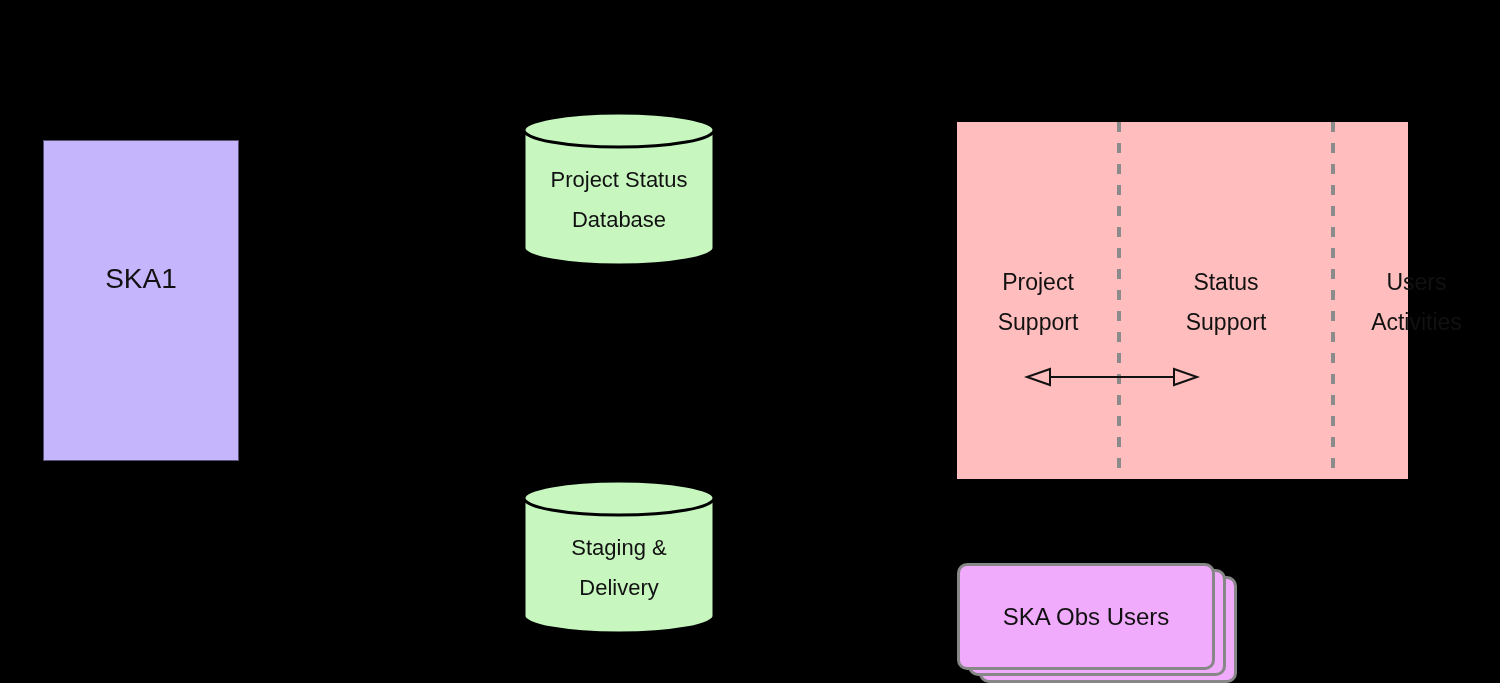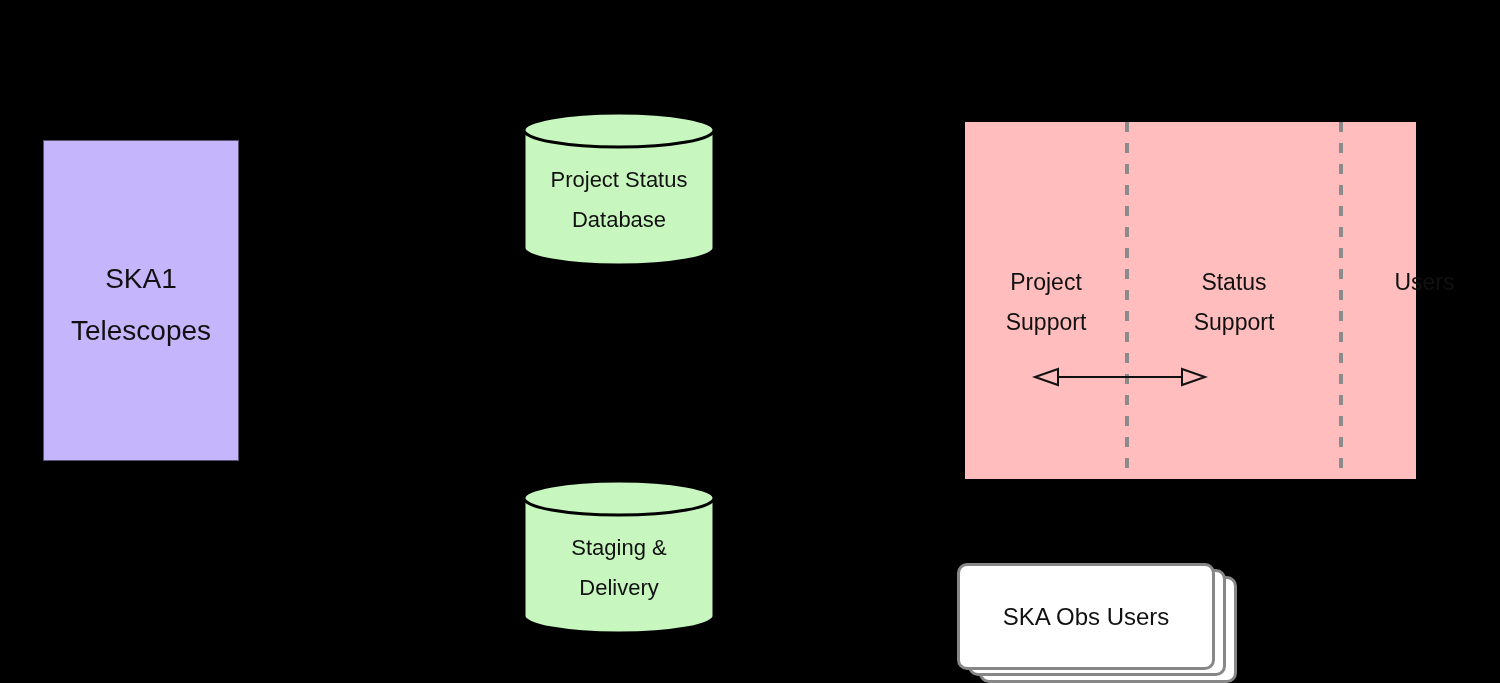--- a/index.html
+++ b/index.html
@@ -29,41 +29,40 @@
   .cyl{width:196px;height:162px;}
   .cyl-status{left:521px;top:108px;}
   .cyl-staging{left:521px;top:476px;}
   .cyl svg{display:block;}
   .cyl .label{position:absolute;top:52px;left:0;width:100%;}
   
   .operations{
     left:957px;top:122px;width:451px;height:357px;
     background:#ffbdbd;
     box-sizing:border-box;
-    margin-left:8px;
   }
   .divider{
     position:absolute;top:0;width:4px;height:357px;
     background-image:repeating-linear-gradient(180deg,
       #8b8b8b 0px,#8b8b8b 10px,transparent 10px,transparent 21px);
   }
   .divider-1{left:160px;}
   .divider-2{left:374px;}
   .ops-col{position:absolute;top:140px;}
   .ops-col-1{left:0;width:162px;}
   .ops-col-2{left:162px;width:214px;}
   .ops-col-3{left:376px;width:167px;}
   .flex-arrow{position:absolute;left:65px;top:243px;}
   
   .stack{position:absolute;}
   .stack-obs{left:957px;top:563px;width:281px;height:121px;}
   .stack-archive{left:1268px;top:562px;width:218px;height:122px;}
   .card{
     position:absolute;
-    background:#ffffff;
+    background:#f0abfc;
     border:3px solid #878787;
     border-radius:10px;
     box-sizing:border-box;
     display:flex;align-items:center;justify-content:center;
   }
   .stack-obs .card{width:258px;height:107px;}
   .stack-obs .layer-2{left:22px;top:13px;}
   .stack-obs .layer-1{left:11px;top:6px;}
   .stack-obs .front{left:0;top:0;}
   .stack-archive .card{width:202px;height:113px;}
@@ -73,21 +72,20 @@
   .card span{font-size:24px;}
 </style>
 </head>
 <body>
 
 <div class="canvas">
 
   <div class="abs telescopes">
     <div class="label lbl-lg">
       <span>SKA1</span>
-      <span>Telescopes</span>
     </div>
   </div>
 
   <div class="abs cyl cyl-status">
     <svg width="196" height="162" viewBox="0 0 196 162">
       <path d="M3 22 L3 140 A95 17 0 0 0 193 140 L193 22 Z" fill="#c7f6bf" stroke="#000" stroke-width="3"></path>
       <ellipse cx="98" cy="22" rx="95" ry="17" fill="#c7f6bf" stroke="#000" stroke-width="3"></ellipse>
     </svg>
     <div class="label lbl-md">
       <span>Project Status</span>
@@ -113,20 +111,21 @@
     <div class="ops-col ops-col-1 label lbl-pk">
       <span>Project</span>
       <span>Support</span>
     </div>
     <div class="ops-col ops-col-2 label lbl-pk">
       <span>Status</span>
       <span>Support</span>
     </div>
     <div class="ops-col ops-col-3 label lbl-pk">
       <span>Users</span>
+      <span>Activities</span>
     </div>
 
     <svg class="flex-arrow" width="180" height="24" viewBox="0 0 180 24">
       <line x1="26" y1="12" x2="154" y2="12" stroke="#111" stroke-width="2"></line>
       <polygon points="28,4 5,12 28,20" fill="#ffbdbd" stroke="#111" stroke-width="2"></polygon>
       <polygon points="152,4 175,12 152,20" fill="#ffbdbd" stroke="#111" stroke-width="2"></polygon>
     </svg>
   </div>
 
   <div class="stack stack-obs">

